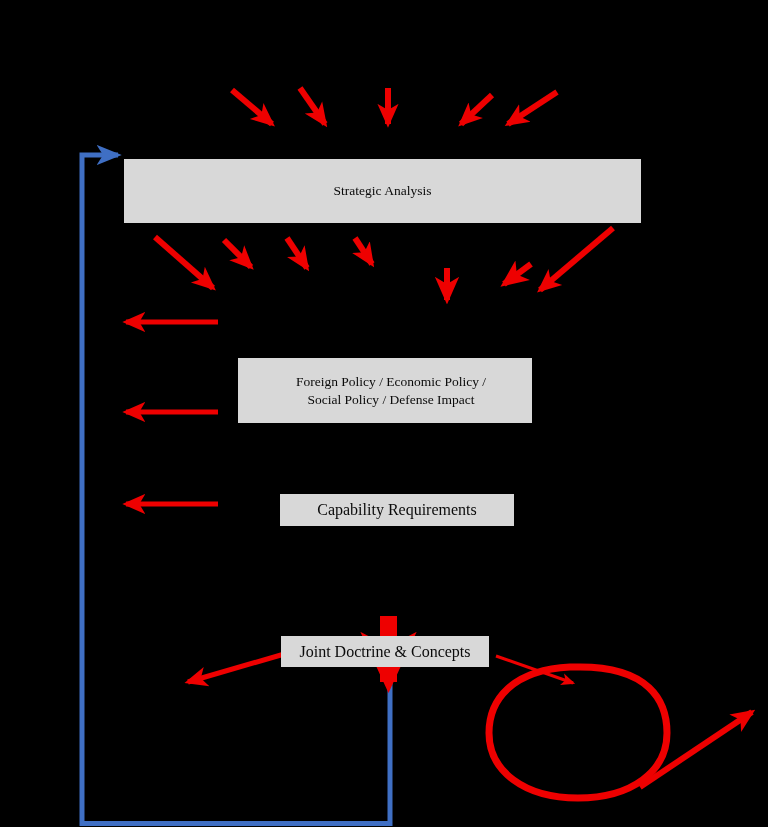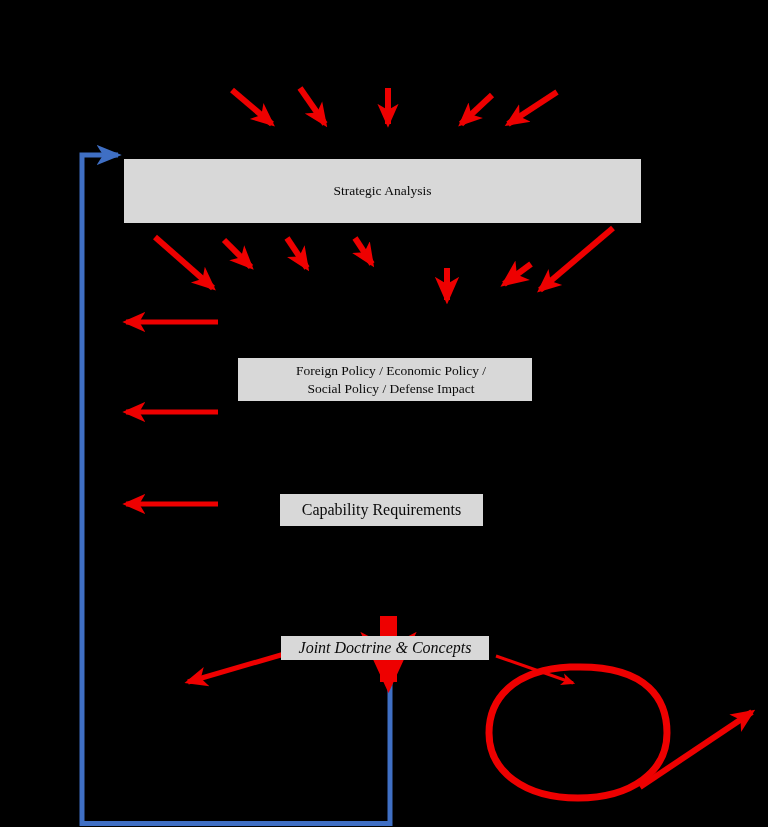--- a/index.html
+++ b/index.html
@@ -44,39 +44,38 @@
     top: 128px;
     width: 517px;
     height: 64px;
     font-size: 13.5px;
     margin-top: 31px;
   }
   #node-policy {
     left: 238px;
     top: 358px;
     width: 294px;
-    height: 43px;
+    height: 65px;
     font-size: 13.5px;
     padding-left: 12px;
   }
   #node-capability {
     left: 280px;
     top: 494px;
-    width: 203px;
+    width: 234px;
     height: 32px;
     font-size: 16px;
   }
   #node-doctrine {
     left: 281px;
     top: 636px;
     width: 208px;
-    height: 24px;
+    height: 31px;
     font-size: 16px;
     z-index: 4;
-    font-style: italic;
   }
 </style>
 </head>
 <body>
 
 <div id="canvas">
 
   <svg id="overlay" viewBox="0 0 768 827">
     <defs>
       <marker id="rhead" viewBox="0 0 10 10" refX="8.4" refY="5" markerWidth="4.0" markerHeight="4.0" orient="auto-start-reverse">

